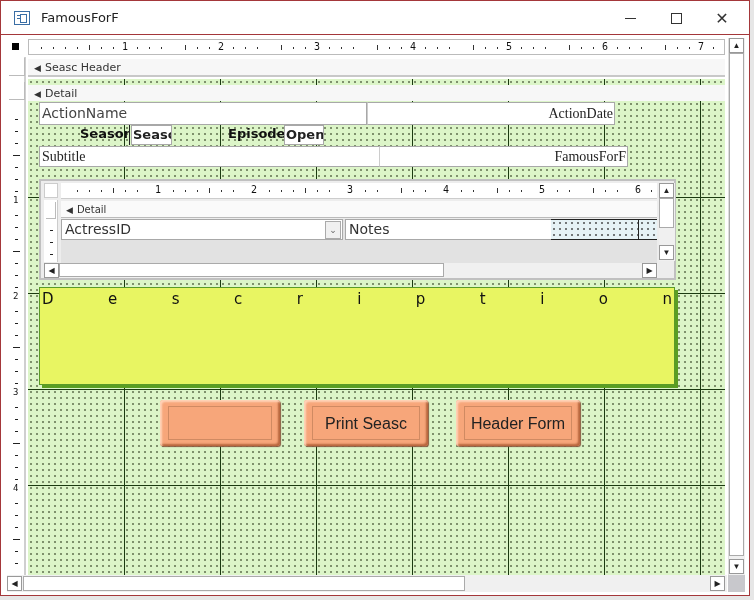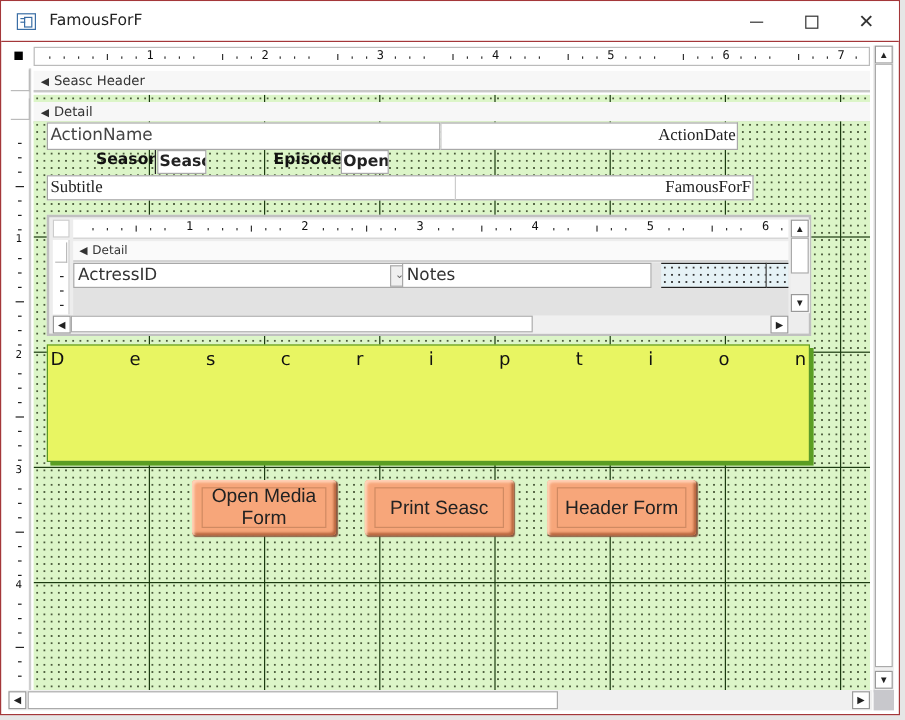--- a/index.html
+++ b/index.html
@@ -279,21 +279,21 @@
       <span style="position:absolute; left:6px; top:54px; width:3px; height:1px; background:#222;"></span>
     </div>
     <div class="sf-detail">
       <span style="font-size:9px; margin-right:4px;">◀</span><span>Detail</span>
     </div>
     <div class="sf-body">
       <div class="sf-field" style="left:0; width:282px;">
         <span>ActressID</span>
         <span class="combo-btn" style="left:263px;">⌄</span>
       </div>
-      <div class="sf-field" style="left:274px; width:208px;">Notes</div>
+      <div class="sf-field" style="left:284px; width:208px;">Notes</div>
       <div class="sf-dots" style="left:490px; width:88px; border-right:1px solid #222;"></div>
       <div class="sf-dots" style="left:578px; width:18px;"></div>
     </div>
     <div class="sf-vscroll">
       <span class="sbtn" style="left:0; top:0;">▲</span>
       <span class="sthumb" style="left:0; top:15px; width:15px; height:30px;"></span>
       <span class="sbtn" style="left:0; top:62px;">▼</span>
     </div>
     <div class="sf-hscroll">
       <span class="sbtn" style="left:0; top:0;">◀</span>
@@ -313,21 +313,20 @@
         <span>p</span>
         <span>t</span>
         <span>i</span>
         <span>o</span>
         <span>n</span>
     </div>
   </div>
 
   <div class="cmd" style="left:159px; width:120px;">
     <span class="inner"></span>
-    <span class="txt"><span>Open Media</span><br><span>Form</span></span>
   </div>
   <div class="cmd" style="left:303px; width:124px;">
     <span class="inner"></span>
     <span class="txt">Print Seasc</span>
   </div>
   <div class="cmd" style="left:455px; width:124px;">
     <span class="inner"></span>
     <span class="txt">Header Form</span>
   </div>
 

